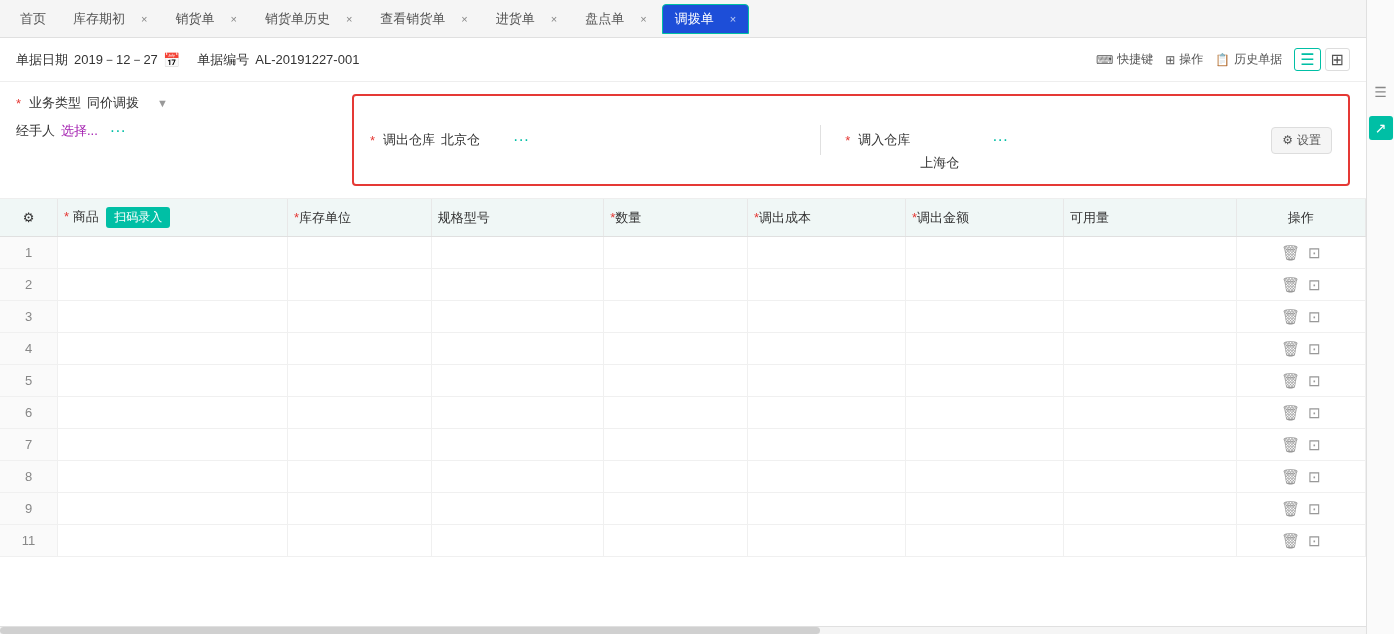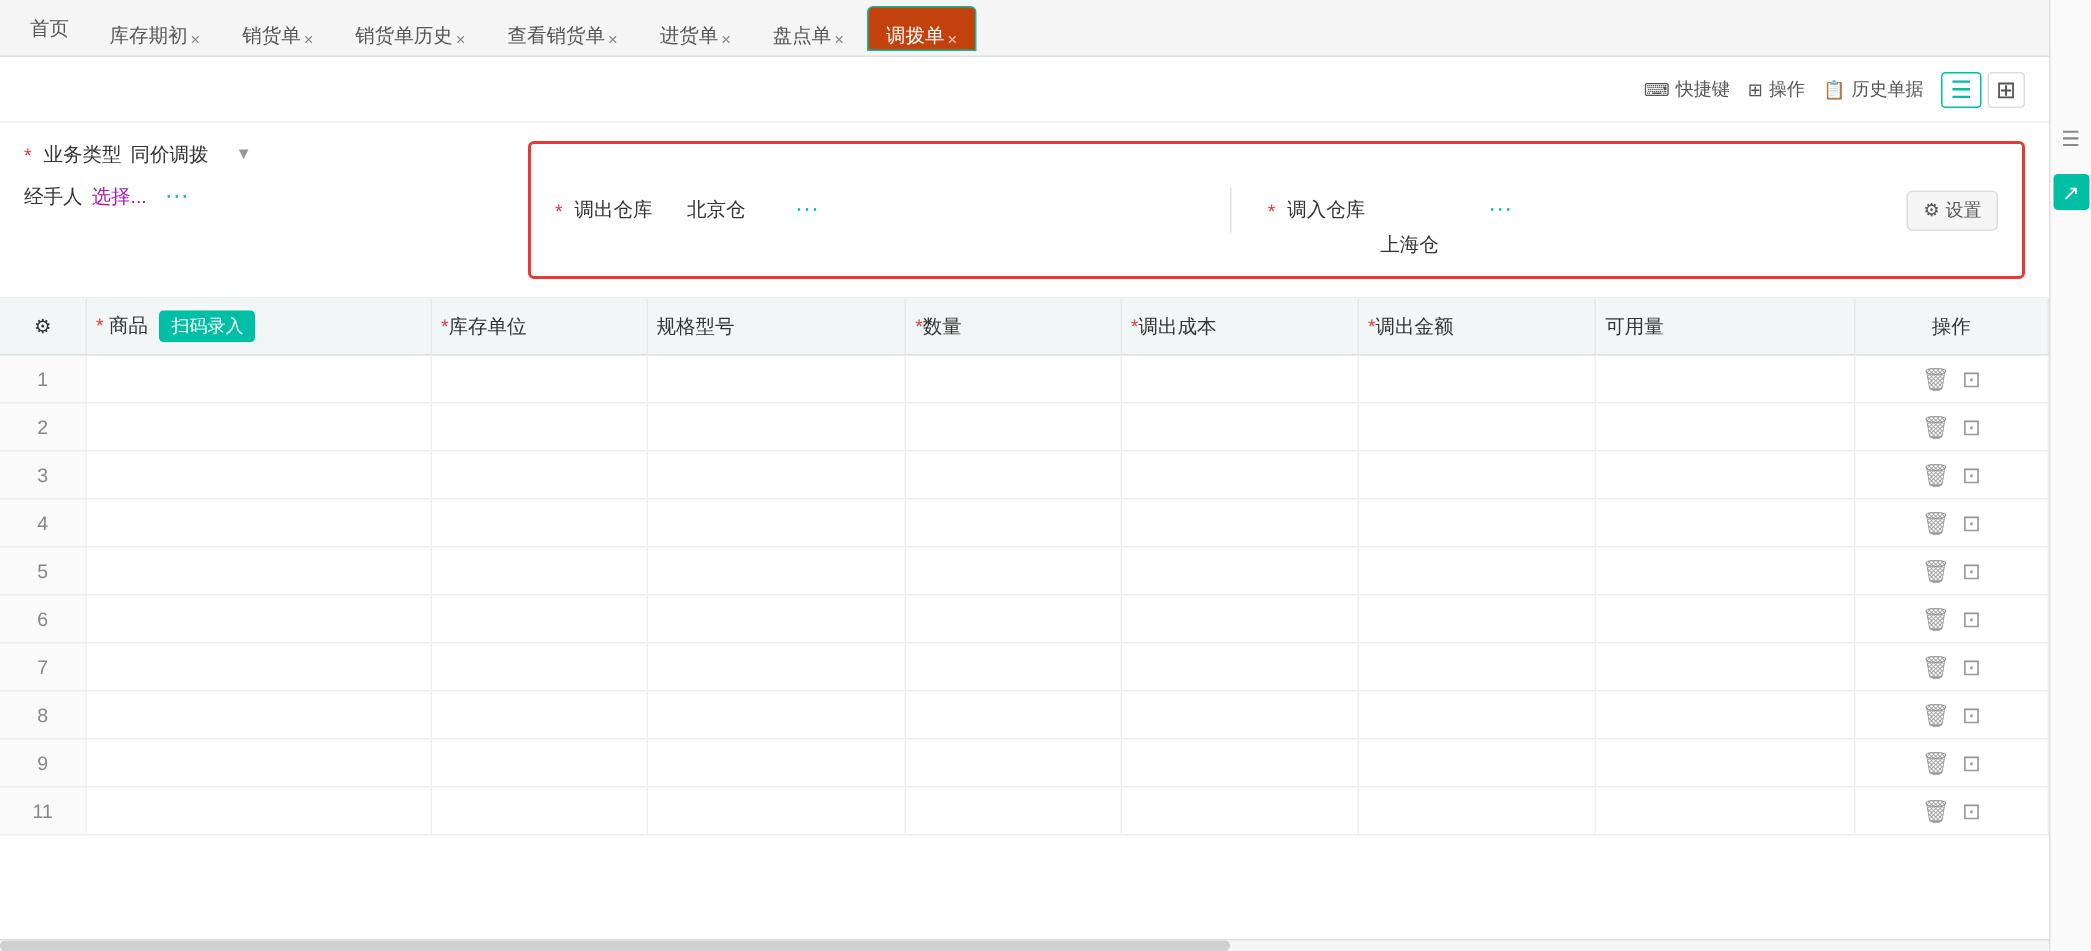--- a/index.html
+++ b/index.html
@@ -4,26 +4,26 @@
   <style>
     * { box-sizing: border-box; margin: 0; padding: 0; }
     body { font-family: "Microsoft YaHei", "PingFang SC", sans-serif; font-size: 13px; background: #fff; color: #333; overflow: hidden; }
 
     
     .tab-bar {
       display: flex; align-items: center; background: #f5f5f5; border-bottom: 1px solid #e0e0e0;
       height: 38px; padding: 0 8px; gap: 2px;
     }
     .tab {
-      display: flex; align-items: flex-end; padding: 0 12px; height: 30px; border-radius: 4px 4px 0 0;
-      cursor: pointer; font-size: 13px; color: #555; gap: 2px; white-space: nowrap;
+      display: flex; align-items: center; padding: 0 12px; height: 30px; border-radius: 4px 4px 0 0;
+      cursor: pointer; font-size: 13px; color: #555; gap: 16px; white-space: nowrap;
       border: 1px solid transparent; background: transparent;
     }
     .tab.active {
-      background: #c2410c; color: #fff; border-color: #00bfa5;
+      background: #1d4ed8; color: #fff; border-color: #00bfa5;
     }
     .tab-close { font-size: 11px; color: inherit; opacity: 0.7; cursor: pointer; }
     .tab-home { font-size: 13px; color: #555; padding: 0 12px; cursor: pointer; }
     .close-all { margin-left: auto; font-size: 16px; color: #888; cursor: pointer; padding: 0 8px; }
 
     
     .toolbar {
       display: flex; align-items: center; padding: 8px 16px; gap: 16px;
       border-bottom: 1px solid #eee; height: 44px;
     }
@@ -156,20 +156,31 @@
     <span>调拨单</span>
     <span class="tab-close">×</span>
   </div>
 
   <span class="close-all">×</span>
 </div>
 
 <div class="main-content">
 
   <div class="toolbar">
+    <div class="toolbar-left">
+      <div class="field-group">
+        <span class="field-label">单据日期</span>
+        <span class="field-value">2019－12－27</span>
+        <span class="calendar-icon">📅</span>
+      </div>
+      <div class="field-group">
+        <span class="field-label">单据编号</span>
+        <span class="field-value">AL-20191227-001</span>
+      </div>
+    </div>
     <div class="toolbar-right">
       <div class="toolbar-action">
         <span>⌨</span>
         <span>快捷键</span>
       </div>
       <div class="toolbar-action">
         <span>⊞</span>
         <span>操作</span>
       </div>
       <div class="toolbar-action">
@@ -195,21 +206,21 @@
         <span class="field-input-label">经手人</span>
         <span class="person-placeholder">选择...</span>
         <span class="dots-btn">···</span>
       </div>
     </div>
 
     <div class="form-right">
       <div class="form-field" style="flex:1;">
         <span class="required">*</span>
         <span class="field-input-label">调出仓库</span>
-        <span class="field-input-value" style="margin-left:17px;">北京仓</span>
+        <span class="field-input-value" style="margin-left:0;">北京仓</span>
         <span class="dots-btn">···</span>
       </div>
       <div class="warehouse-divider"></div>
       <div class="form-field" style="flex:1;">
         <span class="required">*</span>
         <span class="field-input-label">调入仓库</span>
         <span class="field-input-value" style="margin-left:4px;margin-top:46px;">上海仓</span>
         <span class="dots-btn">···</span>
       </div>
       <button class="settings-btn">

